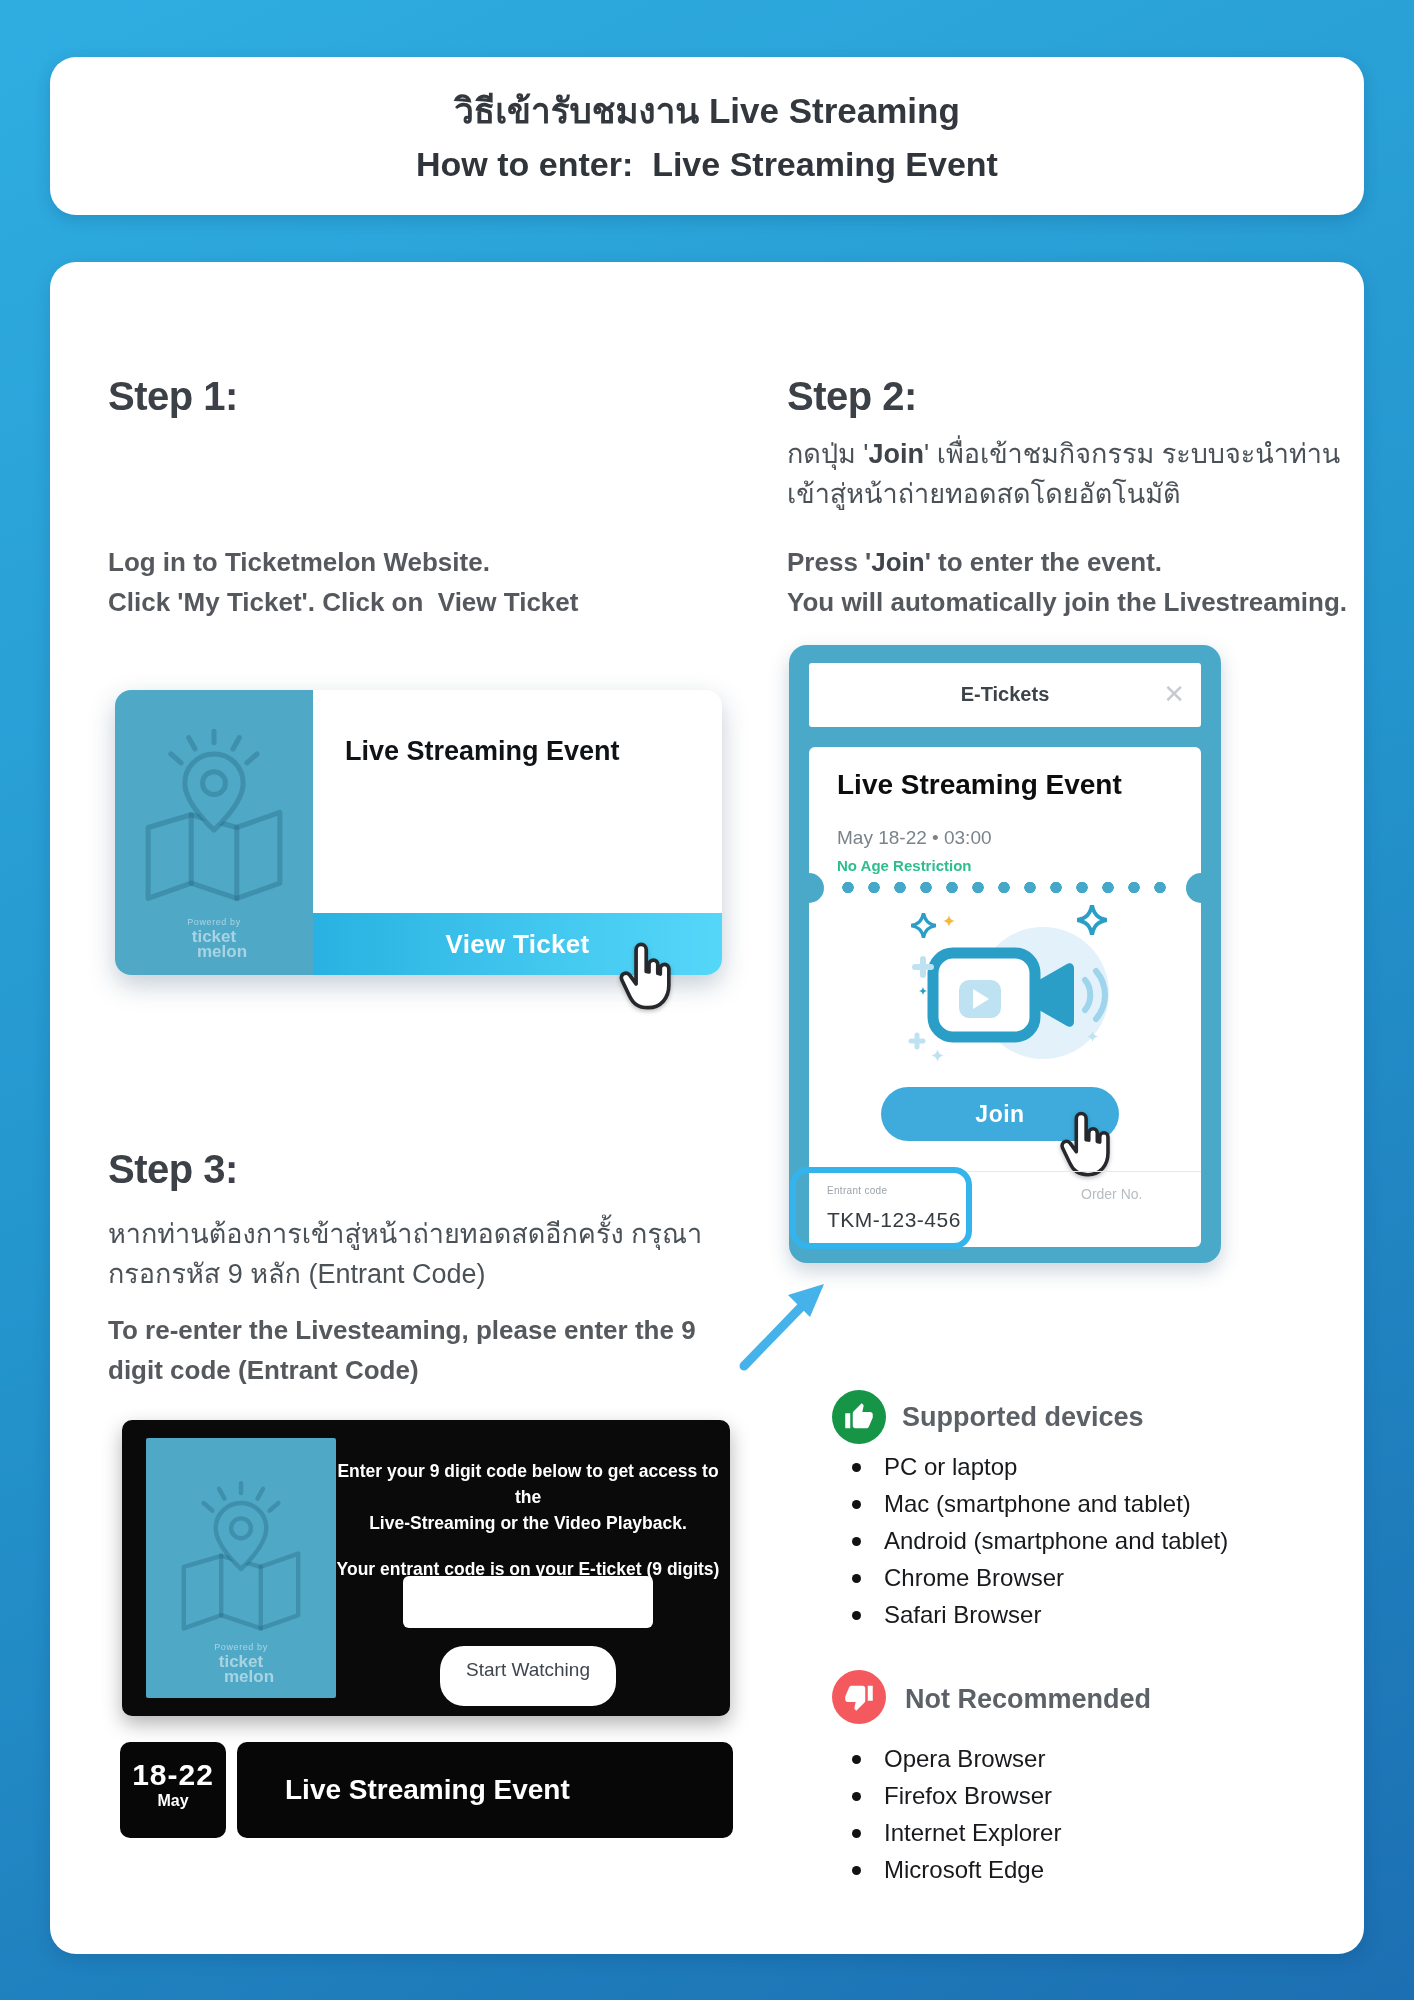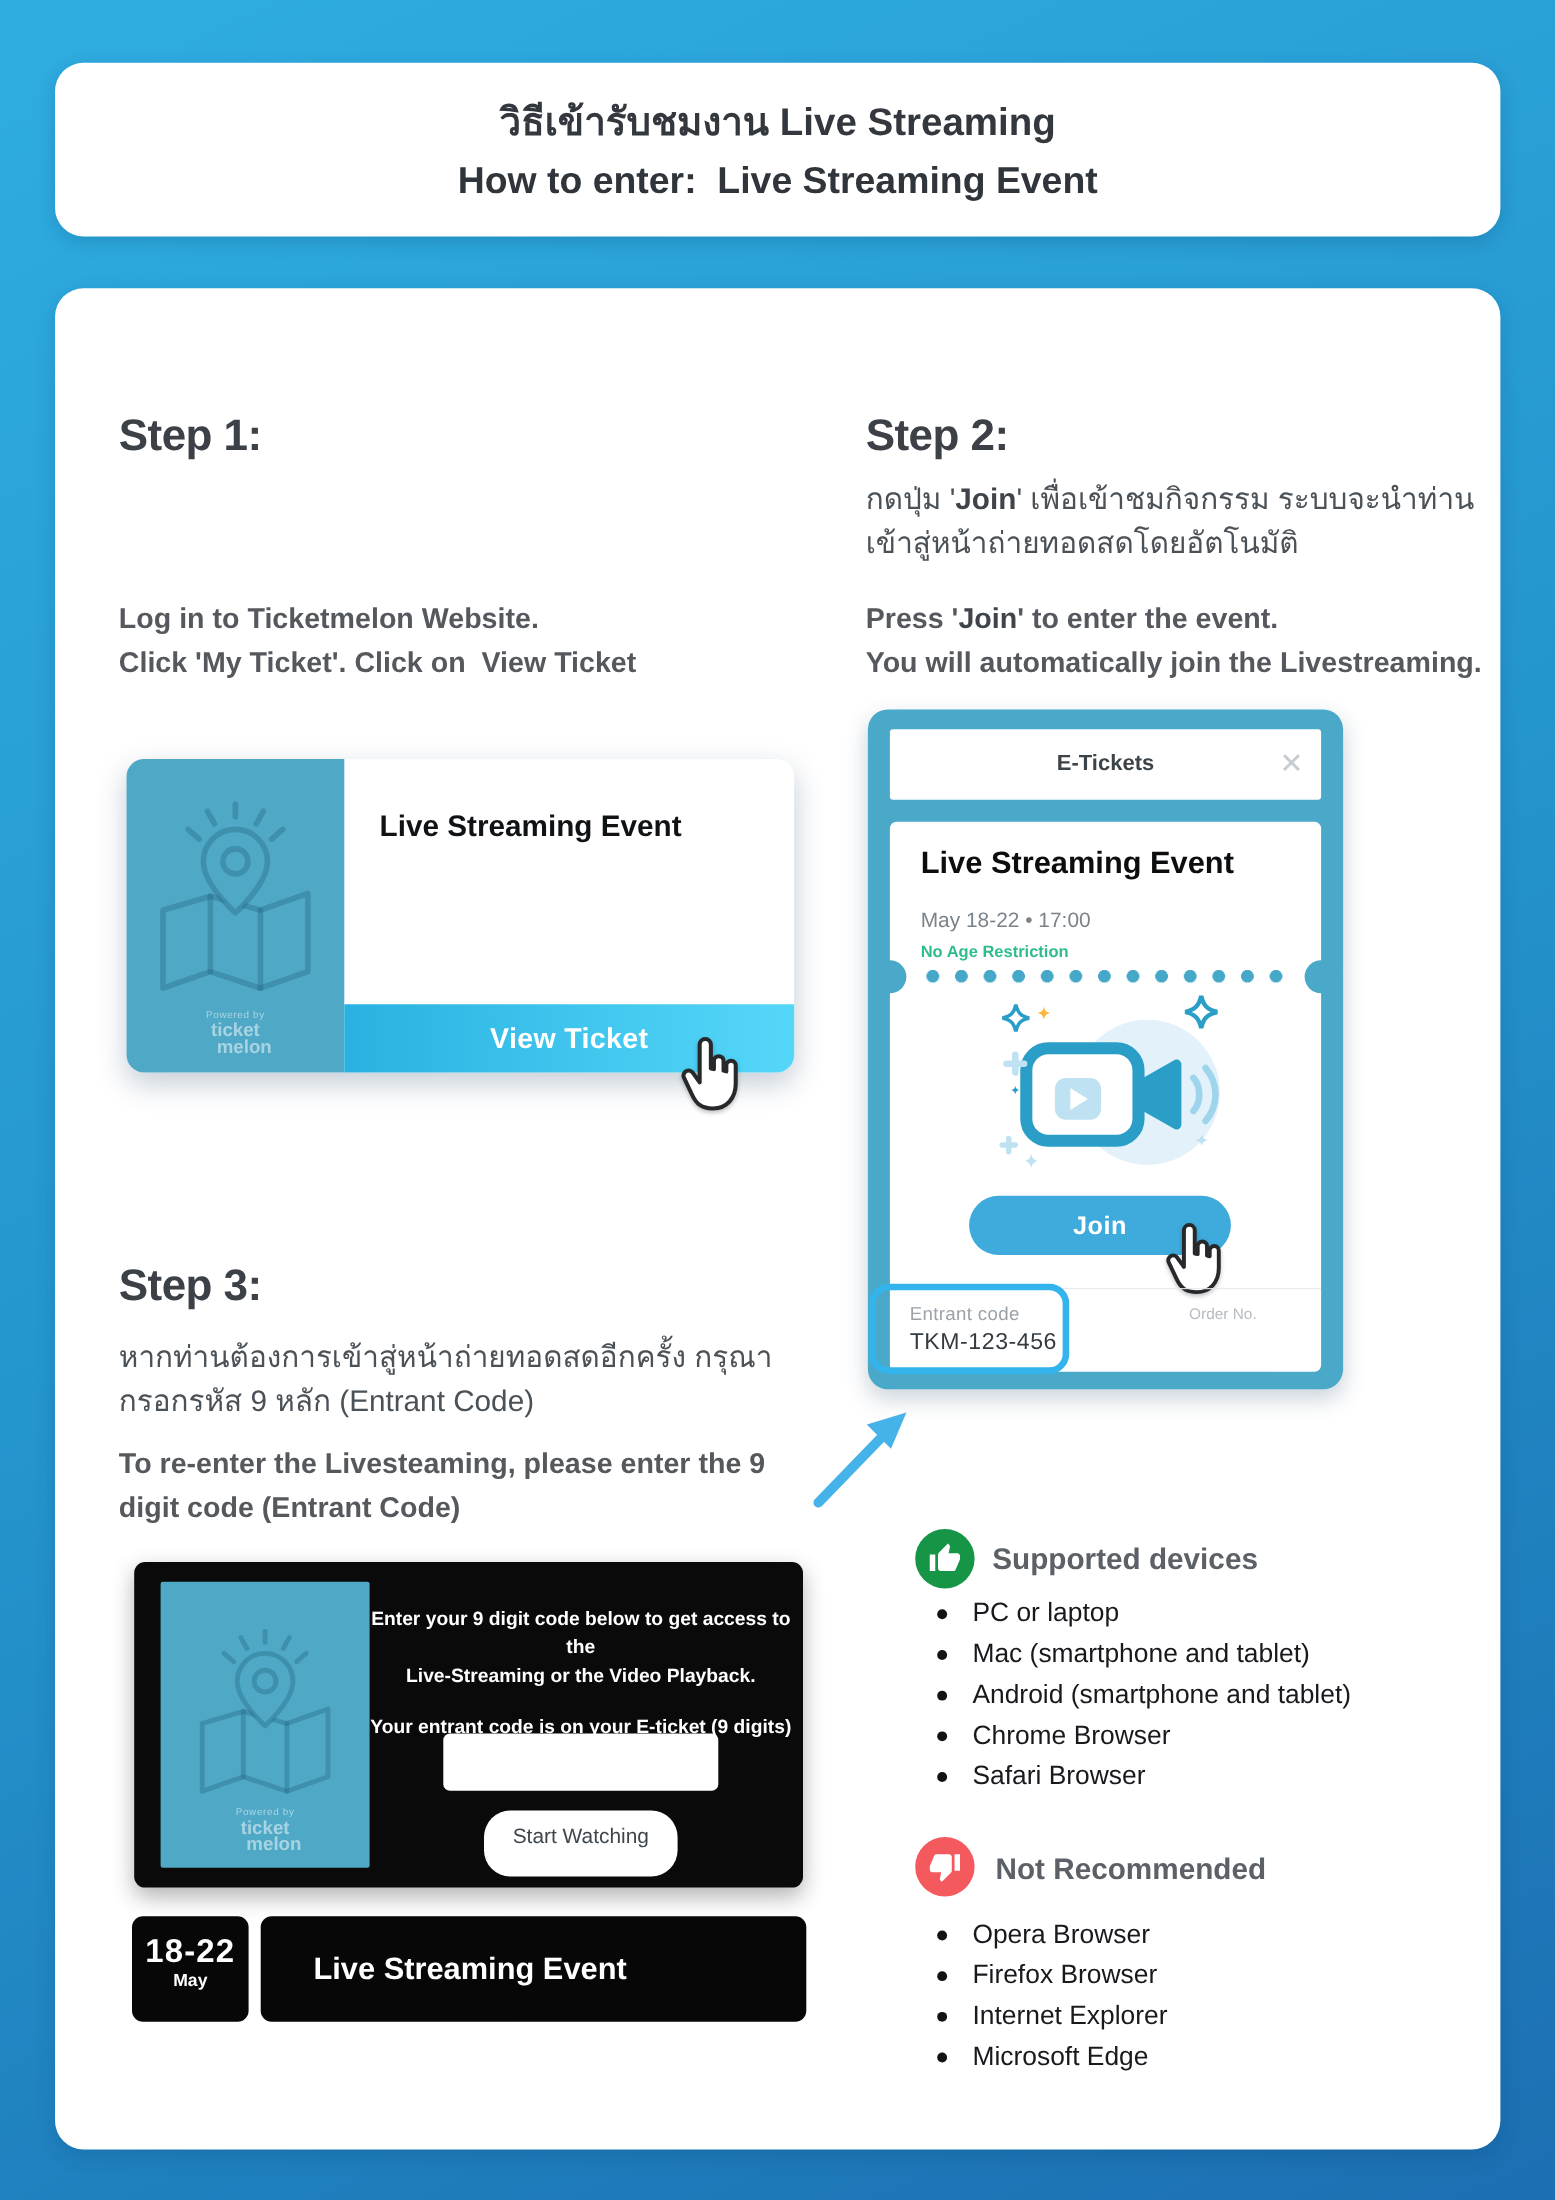--- a/index.html
+++ b/index.html
@@ -48,21 +48,21 @@
   .pb-age{left:28px;top:110px;font-size:15px;font-weight:600;color:#2dbd8f;}
   .perf{left:26px;right:26px;top:134px;height:13px;
     background-image:radial-gradient(circle,#45a8c9 5.5px,rgba(0,0,0,0) 6px);
     background-size:26px 13px;background-repeat:repeat-x;background-position:0 center;}
   .notch{width:30px;height:30px;border-radius:50%;background:#4aa9c9;top:126px;}
   .notch.nl{left:-15px;} .notch.nr{right:-15px;}
   .cam-wrap{left:72px;top:156px;width:250px;height:180px;}
   .join-btn{left:72px;top:340px;width:238px;height:54px;border-radius:27px;background:#3eabdc;
     color:#fff;font-size:23px;font-weight:700;text-align:center;line-height:54px;letter-spacing:.5px;}
   .phone-footer{left:0;right:0;top:424px;height:76px;border-top:1px solid #e6e9eb;}
-  .ec-label{position:absolute;left:18px;top:13px;font-size:17px;color:#9ba2a8;letter-spacing:.3px;}
+  .ec-label{position:absolute;left:18px;top:13px;font-size:10px;color:#9ba2a8;letter-spacing:.3px;}
   .ec-value{position:absolute;left:18px;top:36px;font-size:21px;font-weight:500;color:#343b41;letter-spacing:.5px;}
   .on-label{position:absolute;left:272px;top:14px;font-size:14px;color:#b6bcc1;}
   .ec-highlight{left:1px;top:522px;width:182px;height:82px;border:6px solid #34b4ed;border-radius:18px;box-sizing:border-box;}
 
   
   #access-panel{left:72px;top:1158px;width:608px;height:296px;background:#0a0a0a;border-radius:10px;box-shadow:0 8px 20px rgba(0,0,0,.3);}
   #access-panel > *{position:absolute;}
   #ap-poster{left:24px;top:18px;width:190px;height:260px;border-radius:2px;}
   #ap-poster .map-art{top:32px;width:132px;height:165px;}
   #ap-poster .powered{bottom:14px;}
@@ -154,21 +154,21 @@
     <p class="thai" style="left:737px;top:172px;"><span>กดปุ่ม '</span><b>Join</b><span>' เพื่อเข้าชมกิจกรรม ระบบจะนำท่าน</span><br><span>เข้าสู่หน้าถ่ายทอดสดโดยอัตโนมัติ</span></p>
     <p class="en" style="left:737px;top:280px;"><span>Press '</span><b>Join</b><span>' to enter the event.</span><br><span>You will automatically join the Livestreaming.</span></p>
 
     <div id="phone">
       <div class="phone-header">
         <span class="ph-title">E-Tickets</span>
         <span class="ph-close">✕</span>
       </div>
       <div class="phone-body">
         <div class="pb-title">Live Streaming Event</div>
-        <div class="pb-date">May 18-22 • 17:00</div>
+        <div class="pb-date">May 18-22 • 03:00</div>
         <div class="pb-age">No Age Restriction</div>
         <div class="perf"></div>
         <span class="notch nl"></span>
         <span class="notch nr"></span>
 
         <div class="cam-wrap">
           <svg width="250" height="180" viewBox="0 0 250 180">
             <circle cx="162" cy="90" r="66" fill="#e3f1fa"></circle>
             <rect x="52" y="50" width="102" height="84" rx="20" fill="#ffffff" stroke="#2b9ec7" stroke-width="11"></rect>
             <rect x="78" y="77" width="42" height="38" rx="10" fill="#bfe2f3"></rect>

